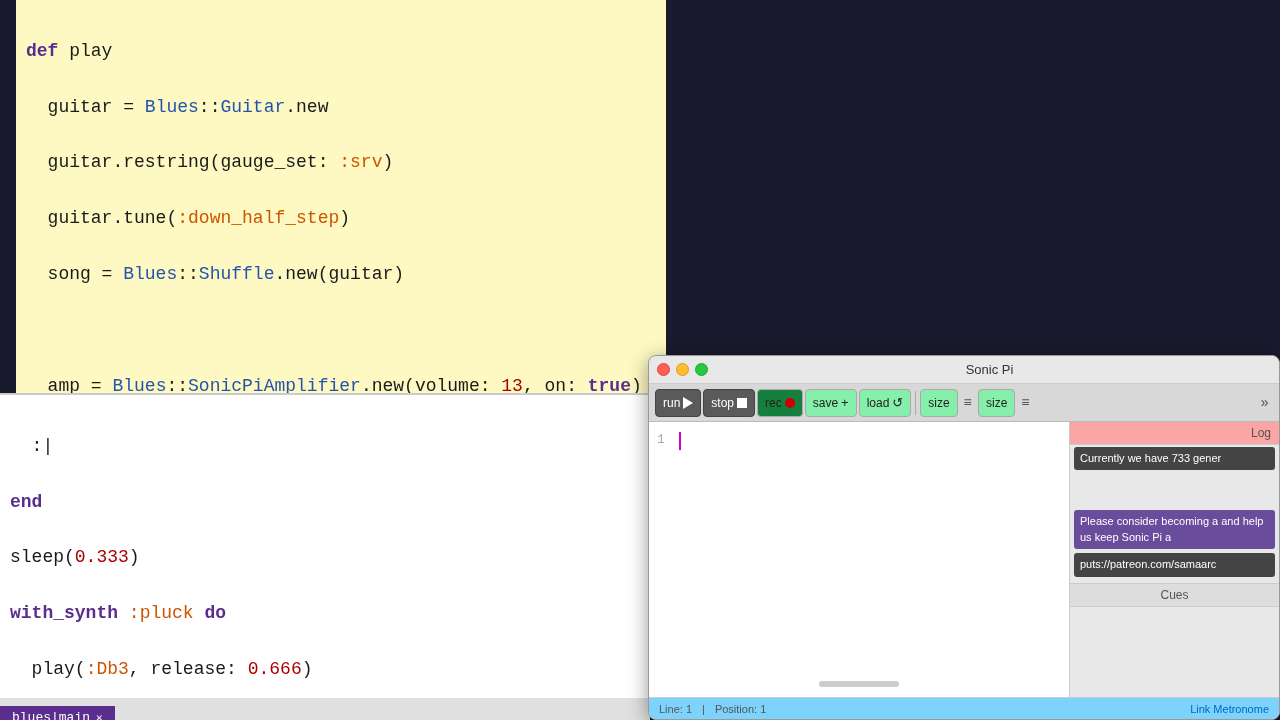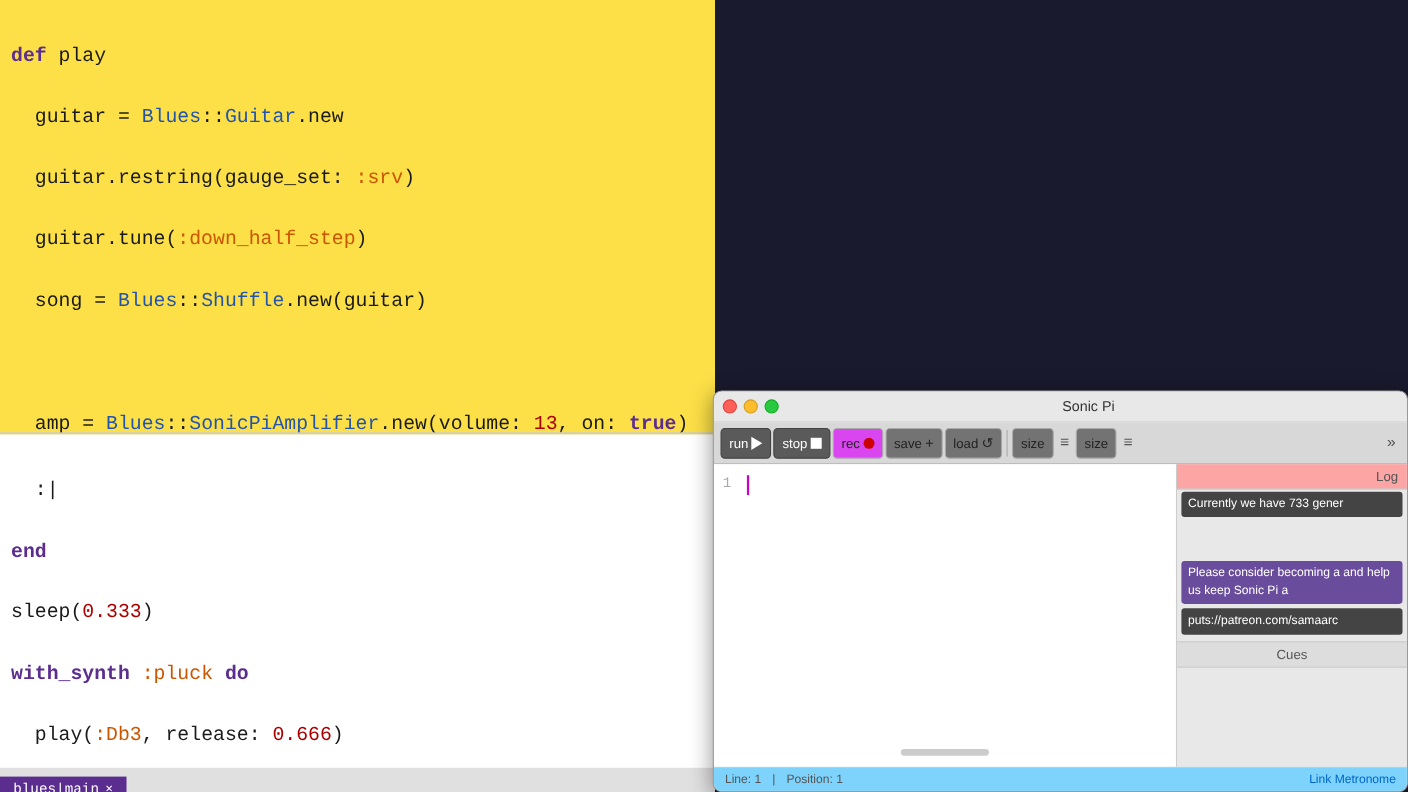--- a/index.html
+++ b/index.html
@@ -9,24 +9,24 @@
       overflow: hidden;
       background: #1a1a2e;
       font-family: 'Courier New', Courier, monospace;
       position: relative;
     }
 
     
     .code-editor {
       position: absolute;
       top: 0;
-      left: 0;
+      left: 16px;
       width: 650px;
       height: 708px;
-      background: #fde047;
+      background: #fef9c3;
       overflow: hidden;
     }
 
     .code-content {
       padding: 10px 10px 10px 10px;
       font-size: 18px;
       line-height: 1.55;
       color: #1a1a1a;
       white-space: pre;
     }
@@ -165,34 +165,34 @@
       display: flex;
       align-items: center;
       padding: 0 6px;
       gap: 2px;
     }
 
     .toolbar-btn {
       display: flex;
       align-items: center;
       gap: 3px;
-      background: #737373;
+      background: #86efac;
       border: 1px solid #aaa;
       border-radius: 4px;
       padding: 3px 7px;
       font-size: 12px;
       font-family: -apple-system, sans-serif;
       color: #222;
       cursor: pointer;
       height: 28px;
     }
 
     .btn-run { background: #5a5a5a; color: #fff; border-color: #444; }
     .btn-stop { background: #5a5a5a; color: #fff; border-color: #444; }
-    .btn-rec { background: #d946ef; }
+    .btn-rec { background: #15803d; }
     .btn-rec-dot {
       width: 10px; height: 10px;
       border-radius: 50%;
       background: #cc0000;
       display: inline-block;
     }
 
     .btn-play-icon {
       width: 0;
       height: 0;

